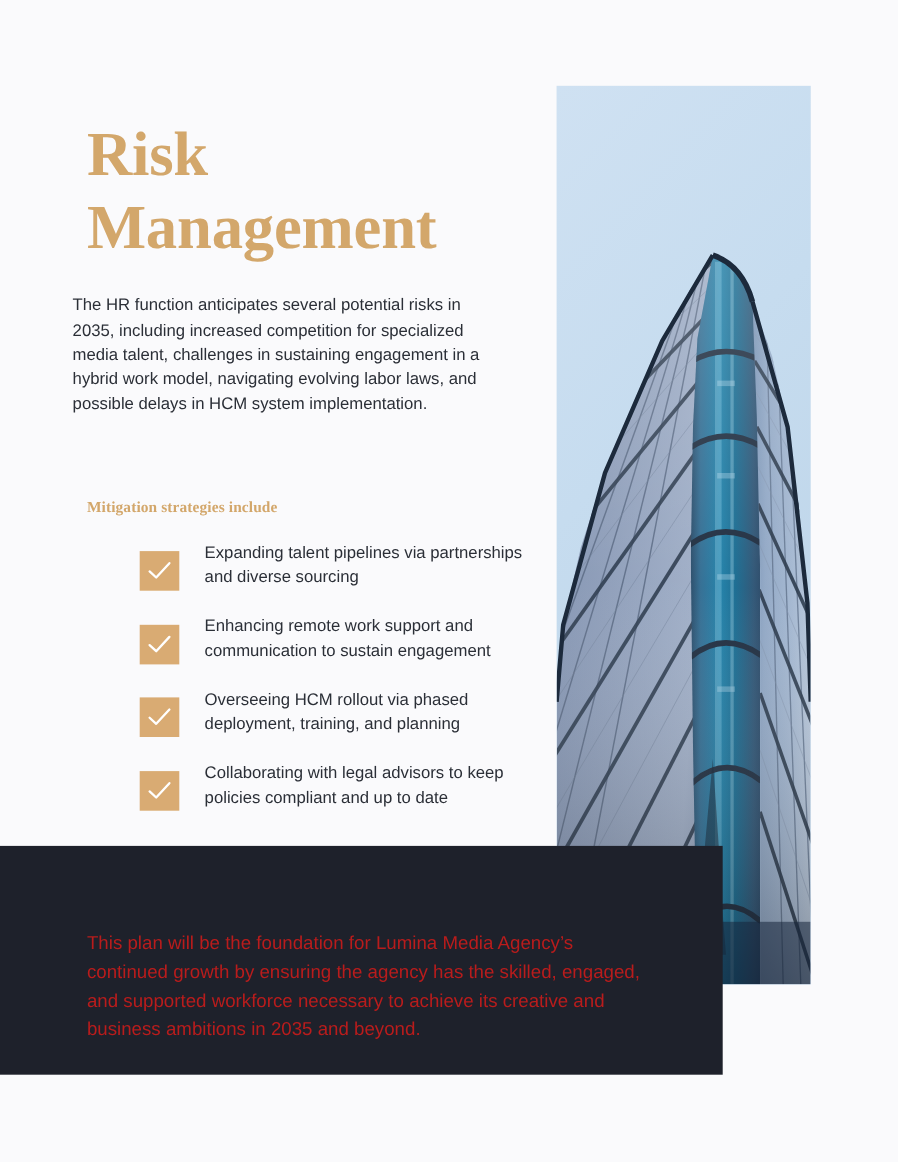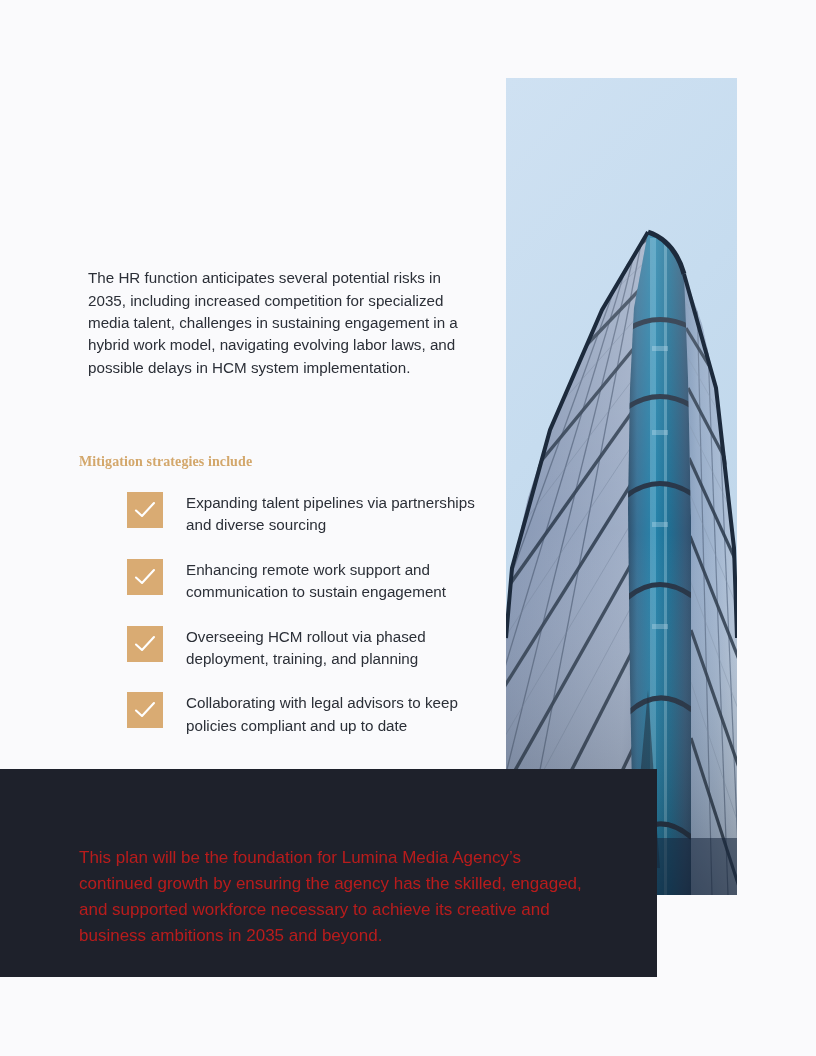--- a/index.html
+++ b/index.html
@@ -45,21 +45,21 @@
     font-weight: bold;
     font-size: 57px;
     line-height: 1.16;
     color: #d3a76b;
     letter-spacing: -0.2px;
   }
   .title .line { display: block; }
 
   .intro {
     position: absolute;
-    left: 88px;
+    left: 66px;
     top: 252px;
     width: 372px;
     font-size: 15.2px;
     line-height: 22.4px;
     color: #2b2f37;
   }
 
   .subhead {
     position: absolute;
     left: 79px;
@@ -72,21 +72,21 @@
   }
 
   .checklist {
     position: absolute;
     left: 79px;
     top: 492px;
     width: 400px;
   }
   .check-item {
     display: flex;
-    align-items: flex-start;
+    align-items: flex-end;
     margin-bottom: 22px;
     padding-left: 48px;
   }
   .check-item:last-child { margin-bottom: 0; }
 
   .check-box {
     flex: 0 0 auto;
     width: 36px;
     height: 36px;
     background: #d9ab73;
@@ -271,20 +271,24 @@
       </g>
 
       <path d="M142,154 C160,160 172,175 178,196" stroke="#1c2a3c" stroke-width="5" fill="none"></path>
       <path d="M142,154 L96,232 L44,352 L6,490 L0,560" stroke="#1c2a3c" stroke-width="4" fill="none"></path>
       <path d="M178,196 L210,310 L228,470 L231,560" stroke="#1c2a3c" stroke-width="4" fill="none"></path>
 
       <rect x="0" y="760" width="231" height="57" fill="#16243a" opacity="0.55"></rect>
     </svg>
   </div>
 
+  <h1 class="title">
+    <span class="line">Risk</span>
+    <span class="line">Management</span>
+  </h1>
 
   <p class="intro">The HR function anticipates several potential risks in 2035, including increased competition for specialized media talent, challenges in sustaining engagement in a hybrid work model, navigating evolving labor laws, and possible delays in HCM system implementation.</p>
 
   <h2 class="subhead">Mitigation strategies include</h2>
 
   <div class="checklist">
 
     <div class="check-item">
       <span class="check-box">
         <svg viewBox="0 0 22 20" xmlns="http://www.w3.org/2000/svg">

